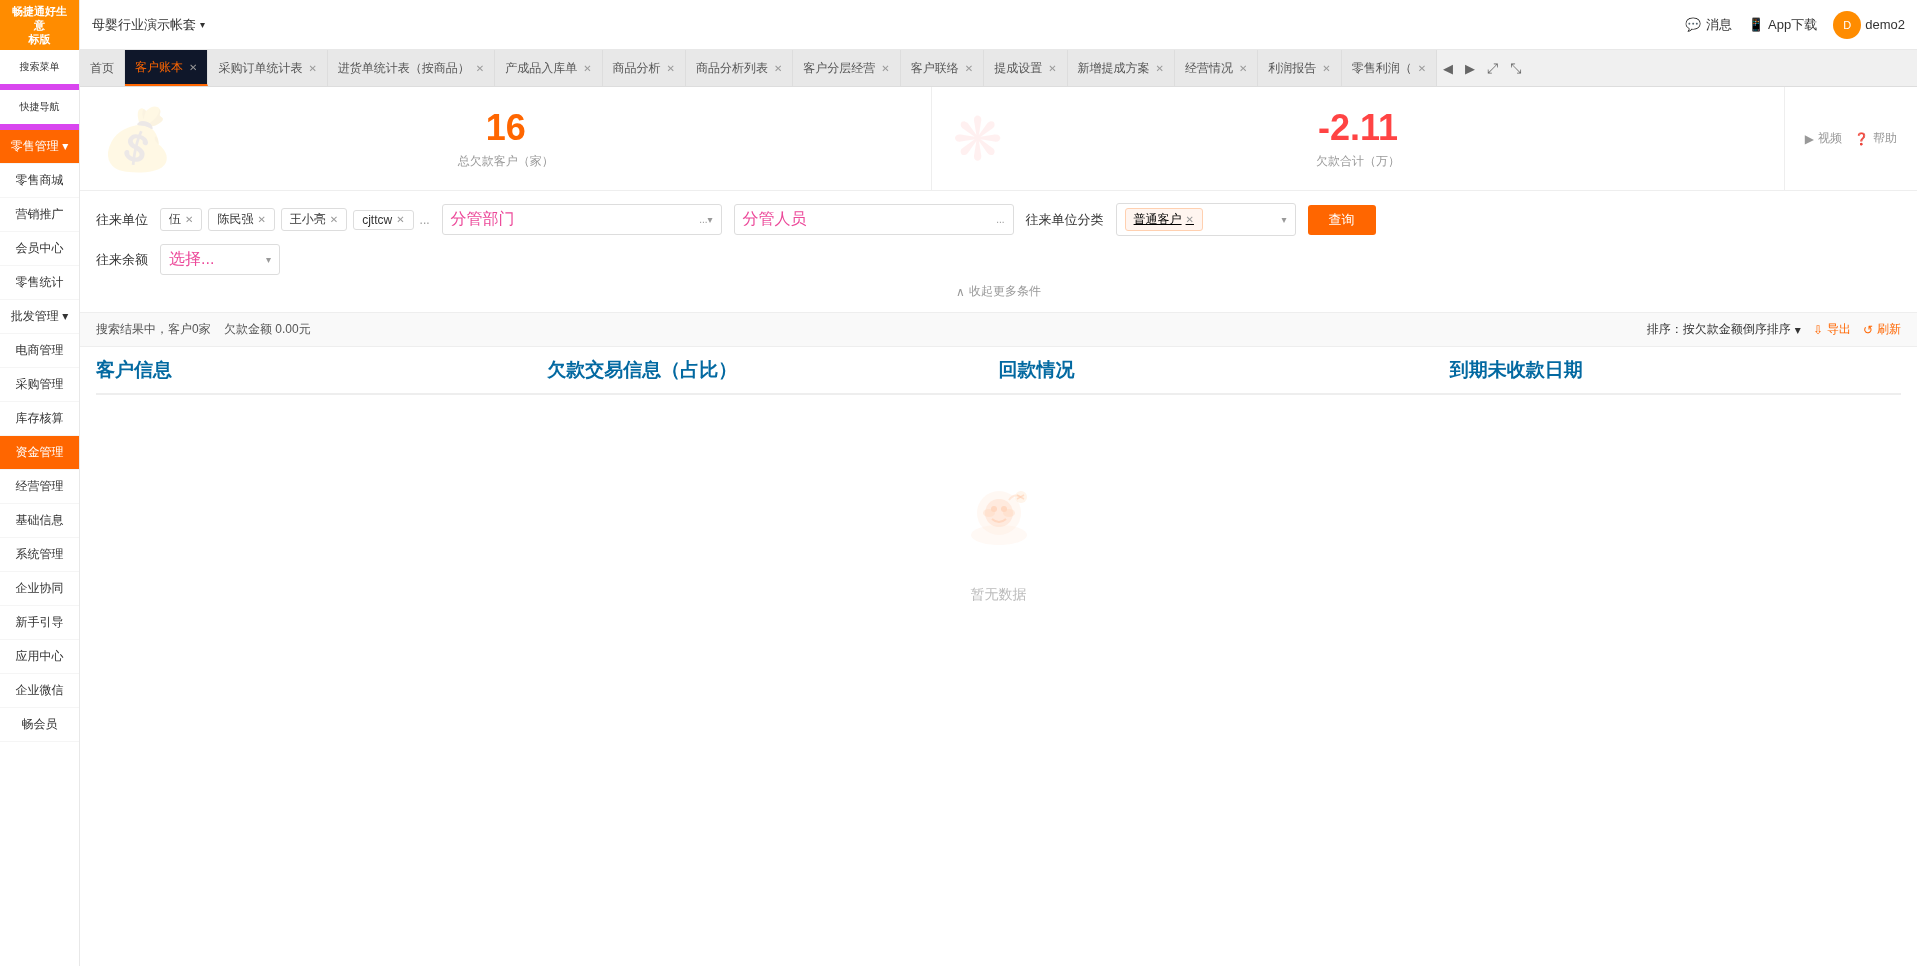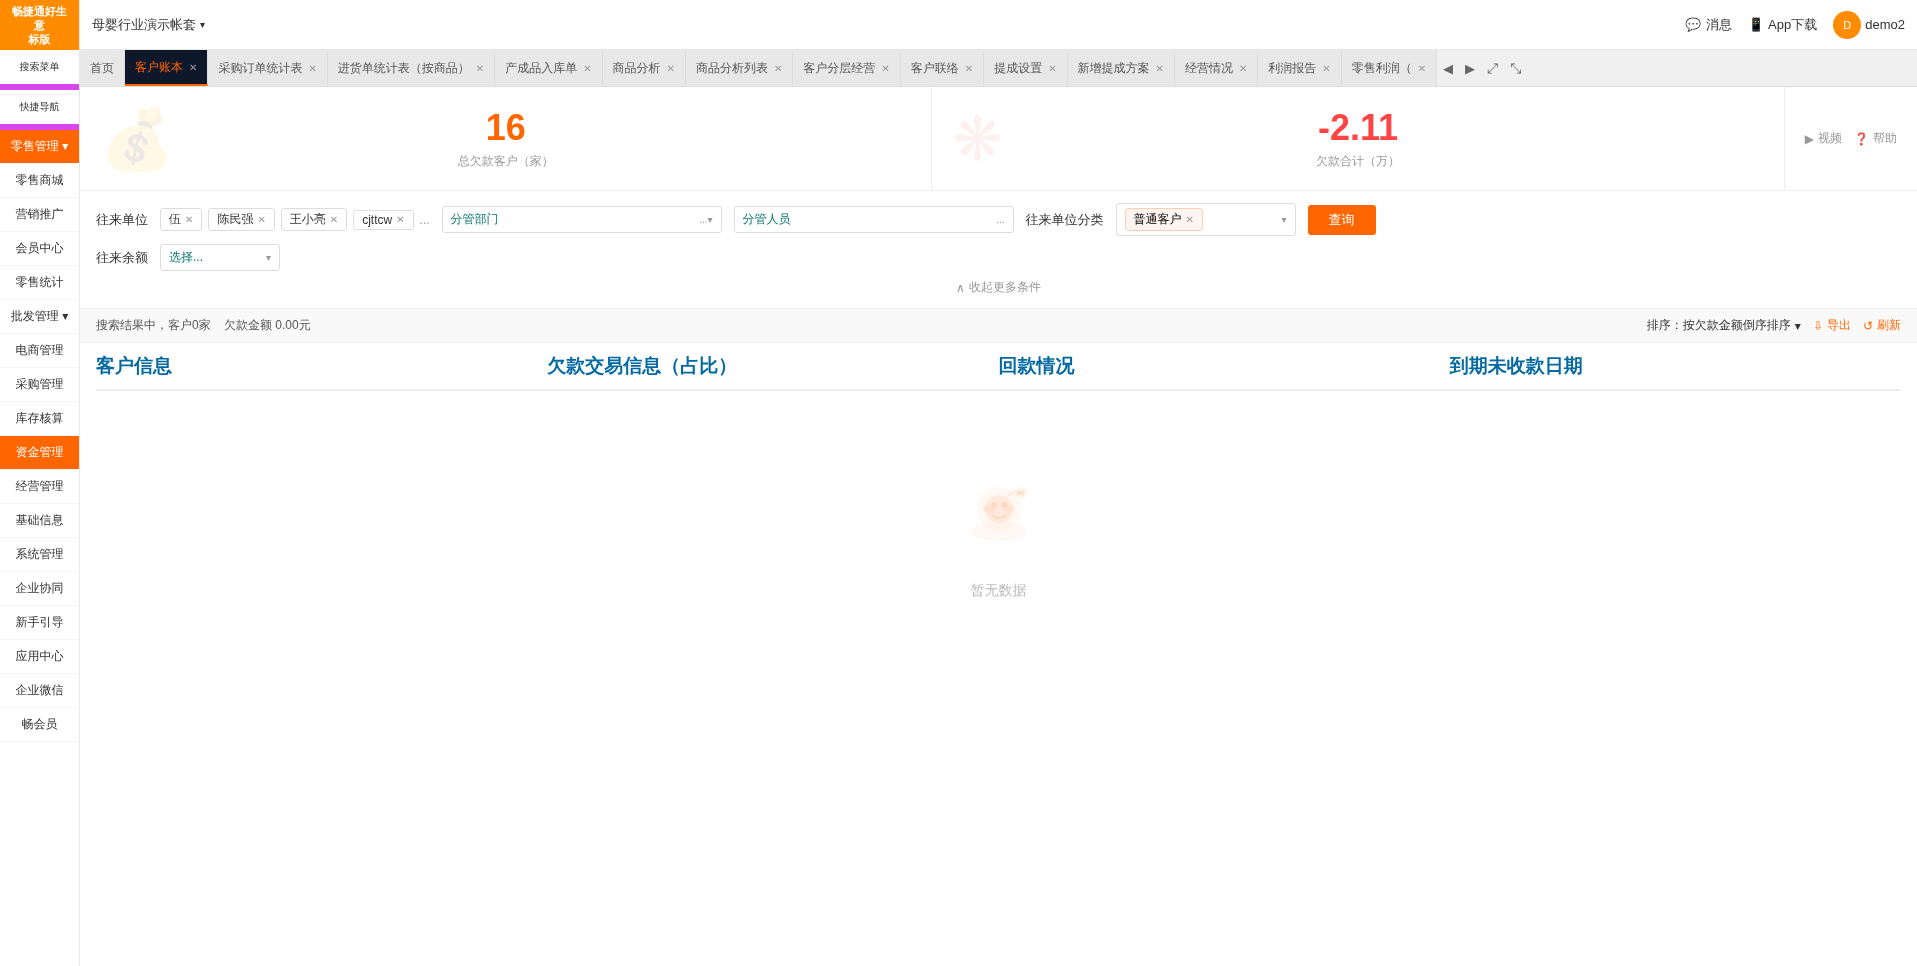--- a/index.html
+++ b/index.html
@@ -49,24 +49,24 @@
 
     
     .filter-area { background: #fff; padding: 12px 16px; border-bottom: 1px solid #eee; }
     .filter-row { display: flex; align-items: center; gap: 12px; margin-bottom: 8px; flex-wrap: wrap; }
     .filter-label { font-size: 13px; color: #333; white-space: nowrap; }
     .filter-tags { display: flex; align-items: center; gap: 6px; flex-wrap: wrap; }
     .filter-tag { display: flex; align-items: center; gap: 4px; background: #fff; border: 1px solid #ddd; border-radius: 3px; padding: 2px 8px; font-size: 12px; color: #333; }
     .filter-tag-close { cursor: pointer; color: #999; font-size: 10px; }
     .filter-tag-more { color: #999; cursor: pointer; font-size: 12px; }
     .filter-select { display: flex; align-items: center; border: 1px solid #ddd; border-radius: 3px; padding: 4px 8px; min-width: 160px; cursor: pointer; }
-    .filter-select-text { flex: 1; color: #0f766e; font-size: 12px; }
+    .filter-select-text { flex: 1; color: #ec4899; font-size: 16px; }
     .filter-select-arrow { color: #999; font-size: 10px; }
     .filter-input-wide { display: flex; align-items: center; border: 1px solid #ddd; border-radius: 3px; padding: 4px 8px; min-width: 280px; cursor: pointer; }
-    .filter-tag-active { background: #fff5f0; border: 1px solid #ffd0b0; border-radius: 3px; padding: 2px 8px; display: flex; align-items: center; gap: 4px; font-size: 12px; }
+    .filter-tag-active { background: #fff5f0; border: 1px solid #ffd0b0; border-radius: 3px; padding: 2px 8px; display: flex; align-items: center; gap: 4px; font-size: 12px; text-decoration: underline; }
     .collapse-btn { display: flex; align-items: center; gap: 4px; color: #999; font-size: 12px; cursor: pointer; justify-content: center; margin-top: 4px; }
 
     
     .result-bar { display: flex; align-items: center; justify-content: space-between; padding: 8px 16px; background: #f9f9f9; border-bottom: 1px solid #eee; font-size: 12px; color: #555; }
     .result-bar-right { display: flex; align-items: center; gap: 12px; }
     .result-bar-sort { display: flex; align-items: center; gap: 4px; color: #333; cursor: pointer; }
     .result-bar-action { display: flex; align-items: center; gap: 4px; color: #ff6600; cursor: pointer; }
 
     
     .table-container { padding: 0 16px; }

